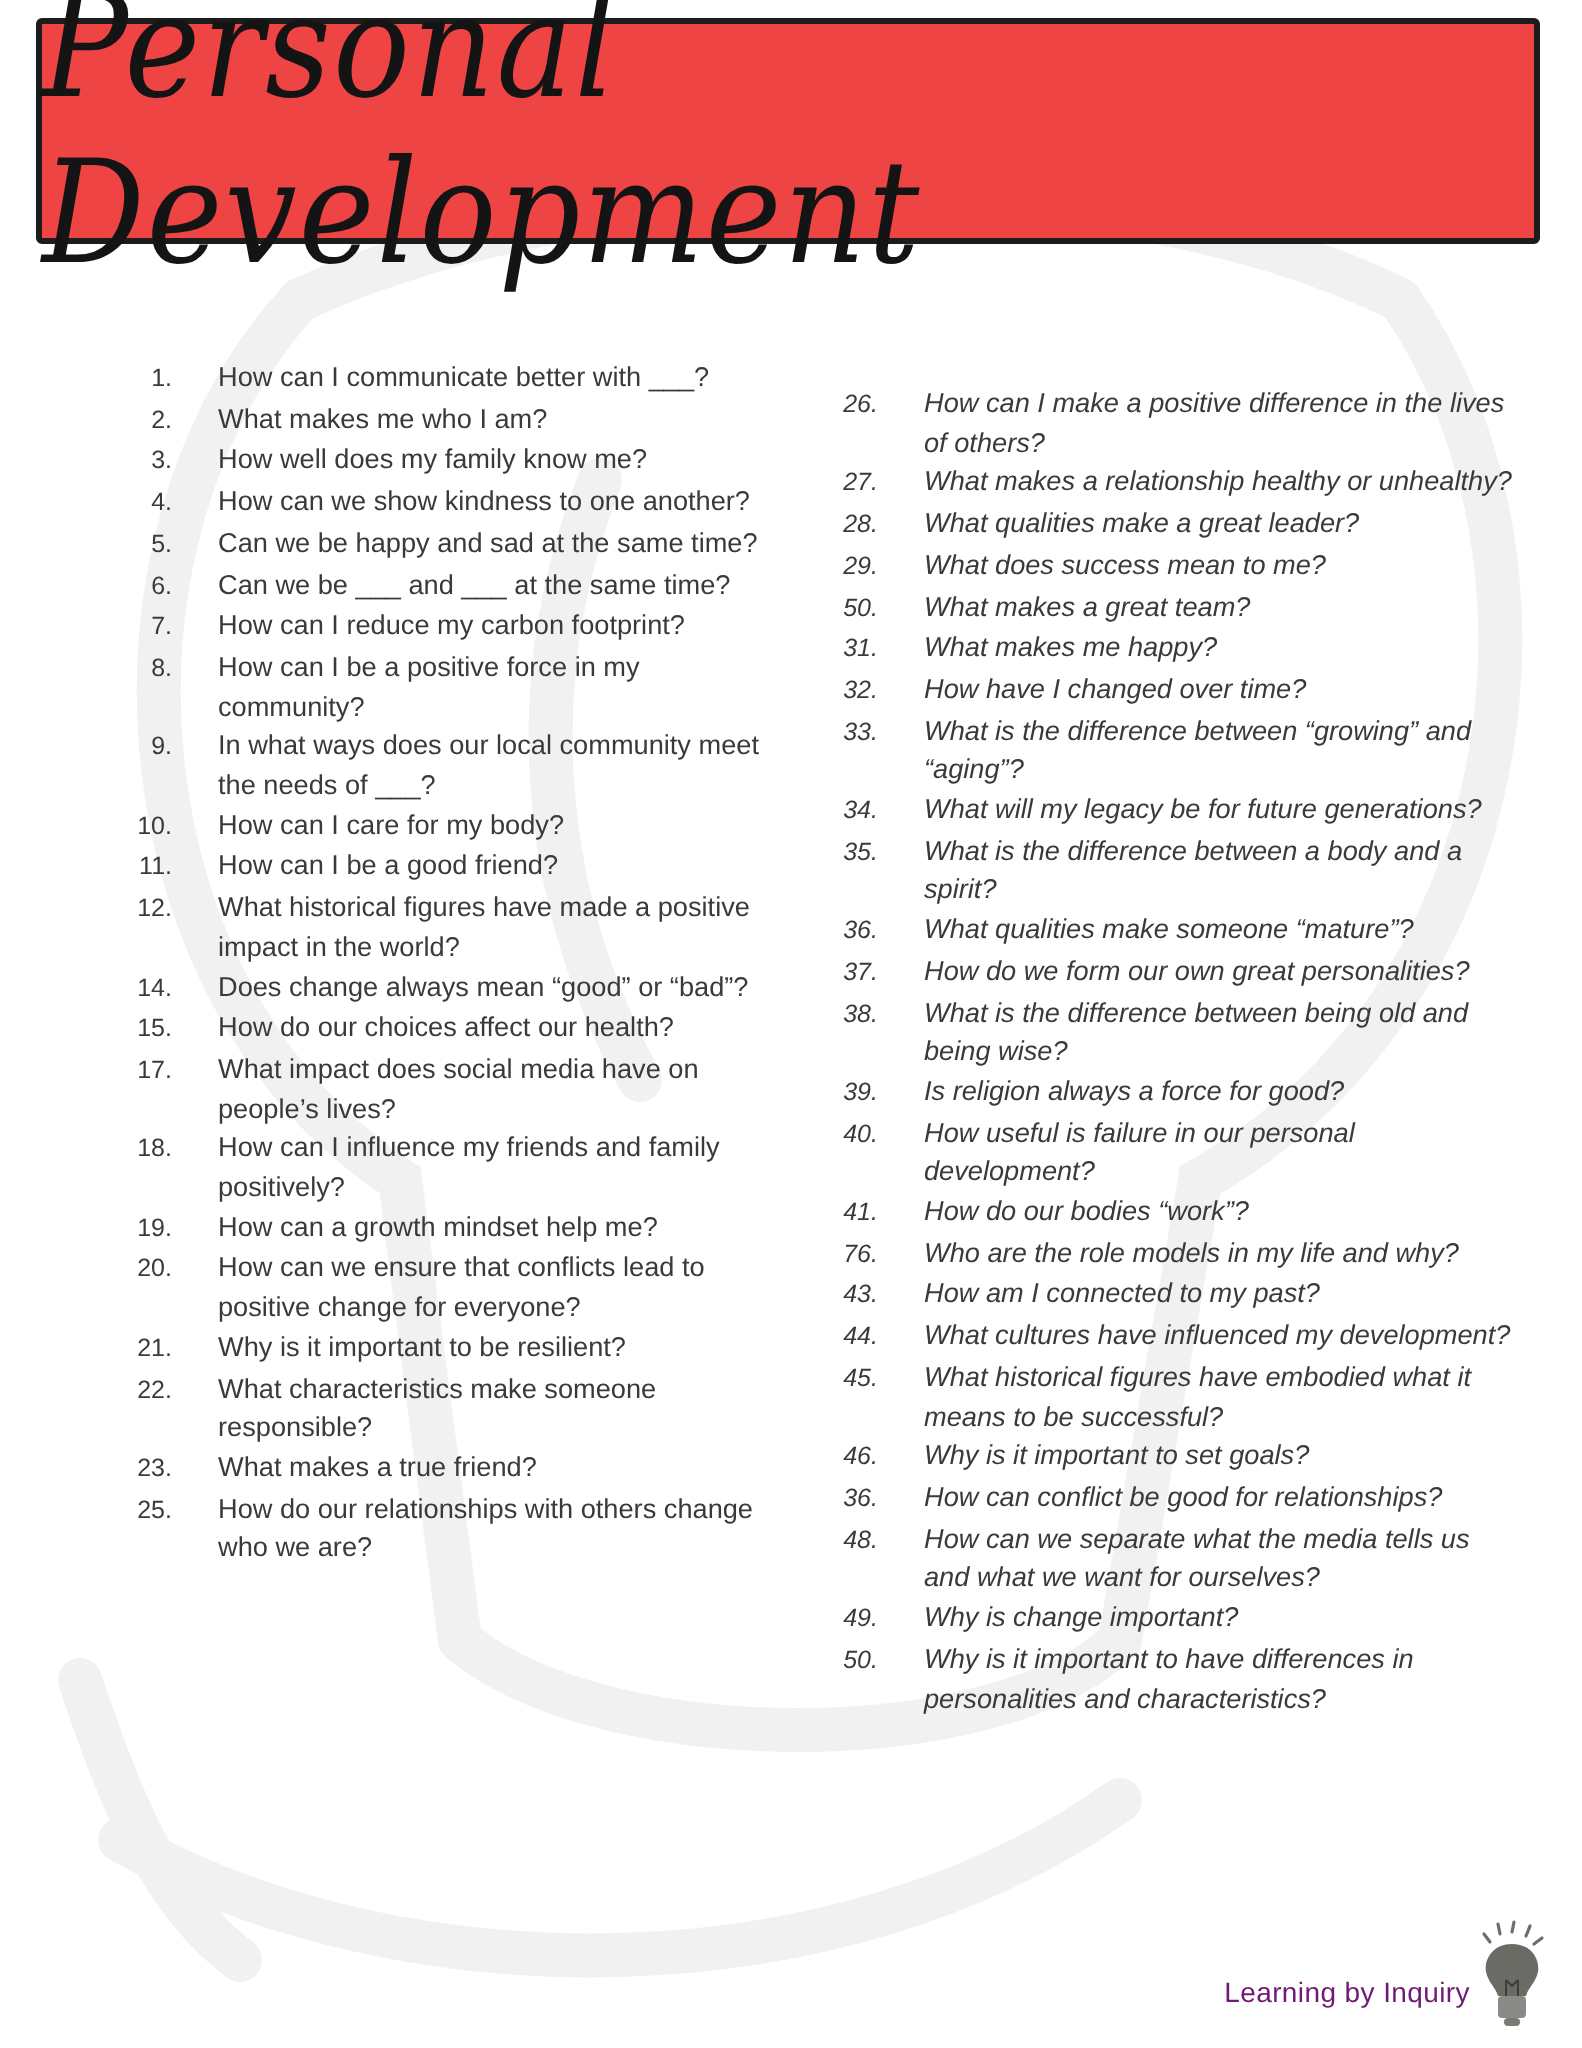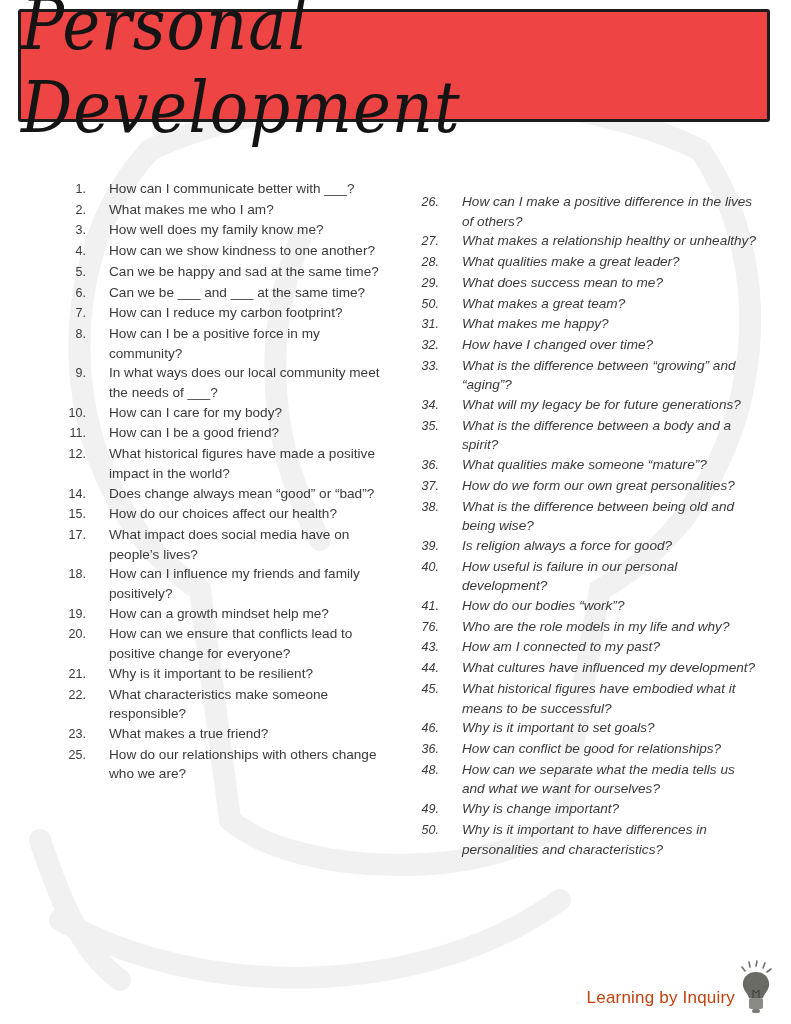--- a/index.html
+++ b/index.html
@@ -78,22 +78,22 @@
     .col-left .q .num { width: 26px; }
     .q .text {
       flex: 1 1 auto;
       padding-left: 23px;
     }
     .col-right .q .text { padding-left: 23px; }
     .footer {
       position: absolute;
       right: 56px;
       top: 988px;
-      font-size: 17px;
-      color: #c2410c;
+      font-size: 14px;
+      color: #701a75;
       z-index: 2;
       letter-spacing: 0.2px;
     }
     .bulb {
       position: absolute;
       left: 738px;
       top: 958px;
       width: 36px;
       height: 58px;
       z-index: 2;

